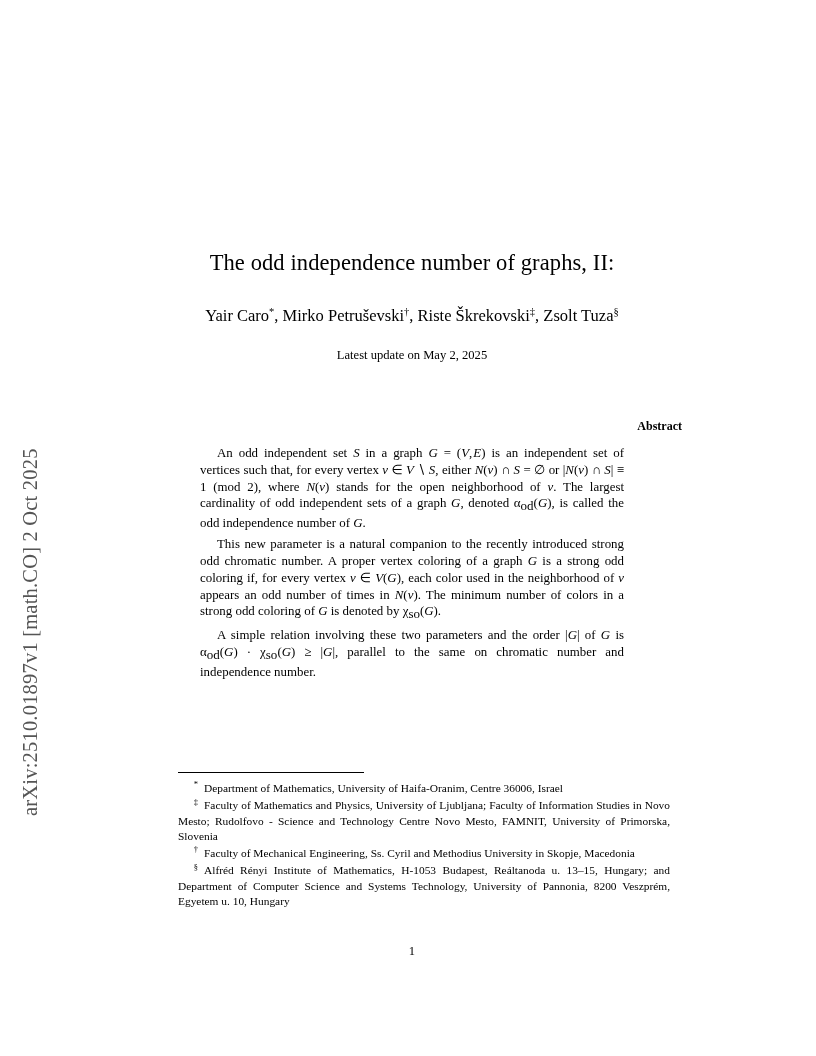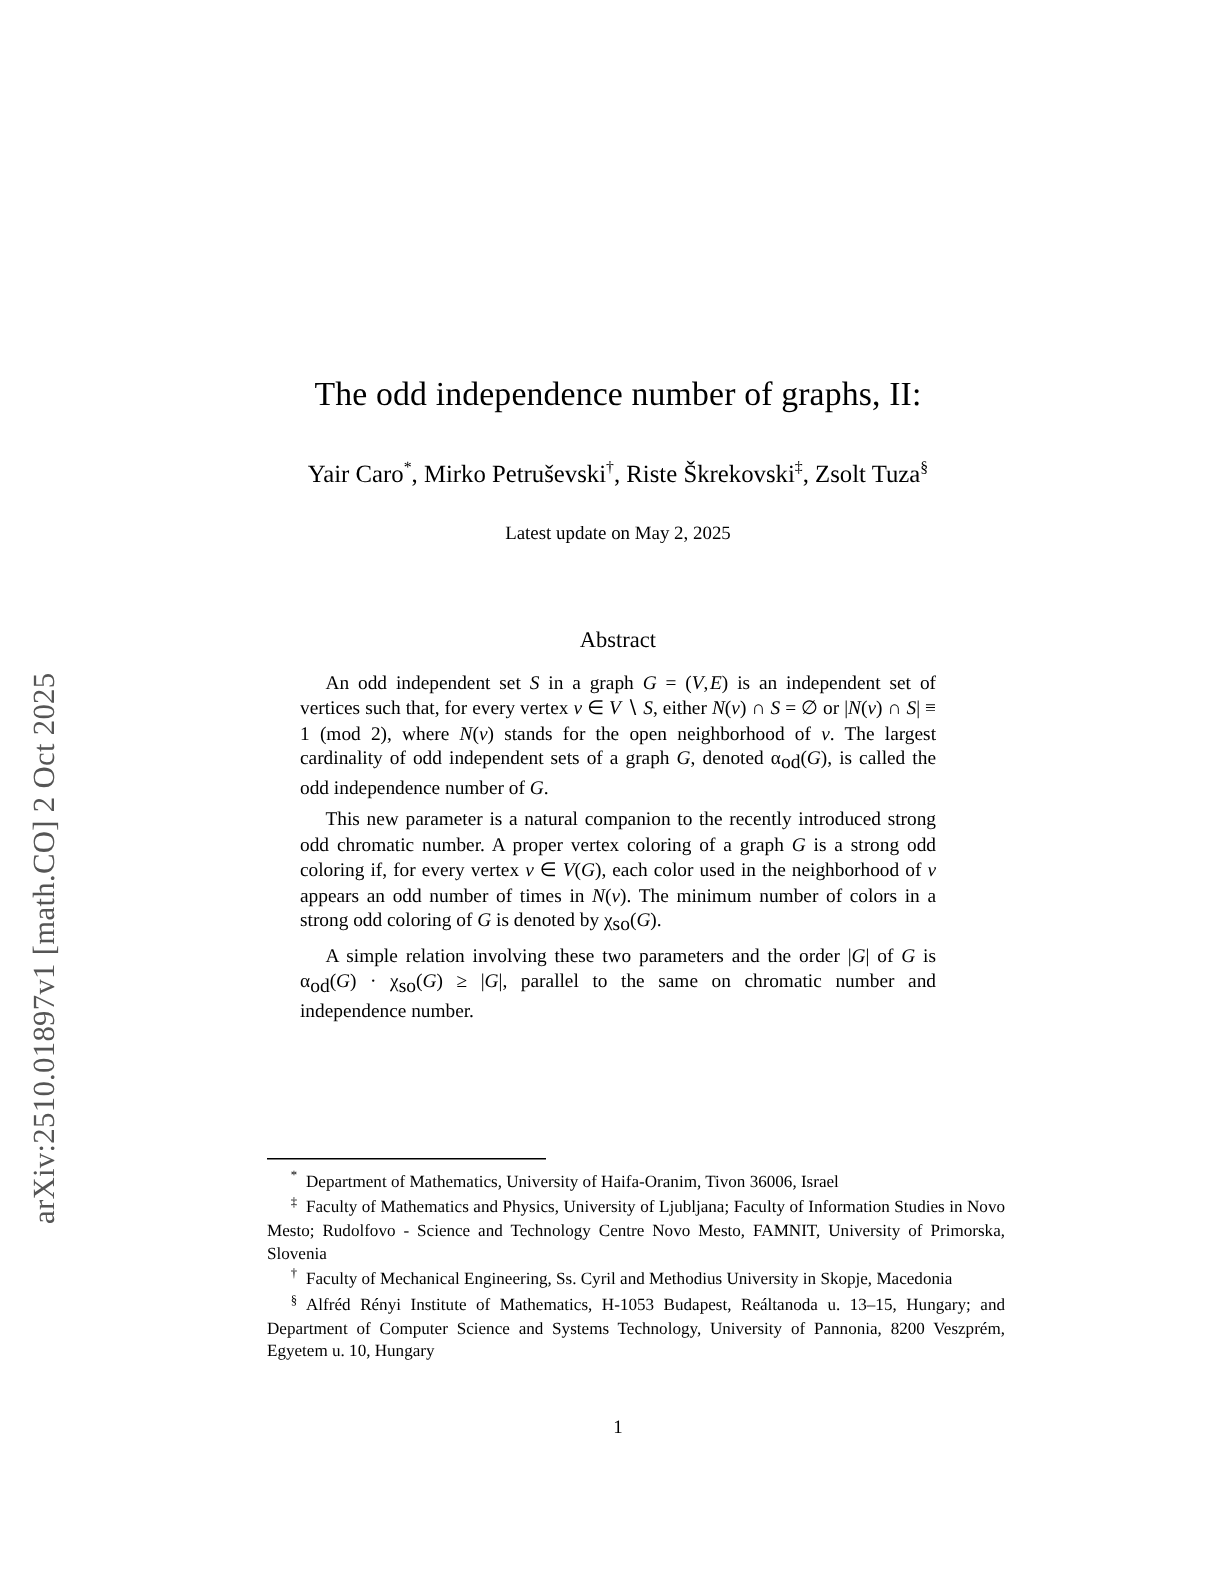--- a/index.html
+++ b/index.html
@@ -71,23 +71,23 @@
   }
 
   .date {
     margin-top: 21px;
     text-align: center;
     font-size: 12.6px;
   }
 
   .abstract-title {
     margin-top: 56px;
-    text-align: center;
-    font-size: 15px;
-    font-weight: normal;
+    text-align: right;
+    font-size: 12px;
+    font-weight: bold;
   }
 
   .abstract-body {
     margin: 11px auto 0 auto;
     width: 424px;
     font-size: 12.9px;
     line-height: 16.8px;
     text-align: justify;
   }
   .abstract-body p {
@@ -171,21 +171,21 @@
       This new parameter is a natural companion to the recently introduced strong odd chromatic number. A proper vertex coloring of a graph <span class="math">G</span> is a strong odd coloring if, for every vertex <span class="math">v</span> ∈ <span class="math">V</span>(<span class="math">G</span>), each color used in the neighborhood of <span class="math">v</span> appears an odd number of times in <span class="math">N</span>(<span class="math">v</span>). The minimum number of colors in a strong odd coloring of <span class="math">G</span> is denoted by χ<span class="sub">so</span>(<span class="math">G</span>).
     </p>
     <p>
       A simple relation involving these two parameters and the order |<span class="math">G</span>| of <span class="math">G</span> is α<span class="sub">od</span>(<span class="math">G</span>) · χ<span class="sub">so</span>(<span class="math">G</span>) ≥ |<span class="math">G</span>|, parallel to the same on chromatic number and independence number.
     </p>
   </div>
 
   <div class="footnote-rule"></div>
 
   <div class="footnotes">
-    <p><span class="marker">*</span><span>Department of Mathematics, University of Haifa-Oranim, Tivon 36006, Israel</span></p>
+    <p><span class="marker">*</span><span>Department of Mathematics, University of Haifa-Oranim, Centre 36006, Israel</span></p>
     <p><span class="marker">‡</span><span>Faculty of Mathematics and Physics, University of Ljubljana; Faculty of Information Studies in Novo Mesto; Rudolfovo - Science and Technology Centre Novo Mesto, FAMNIT, University of Primorska, Slovenia</span></p>
     <p><span class="marker">†</span><span>Faculty of Mechanical Engineering, Ss. Cyril and Methodius University in Skopje, Macedonia</span></p>
     <p><span class="marker">§</span><span>Alfréd Rényi Institute of Mathematics, H-1053 Budapest, Reáltanoda u. 13–15, Hungary; and Department of Computer Science and Systems Technology, University of Pannonia, 8200 Veszprém, Egyetem u. 10, Hungary</span></p>
   </div>
 
   <div class="page-number">1</div>
 
 </div>
 
 </body></html>

